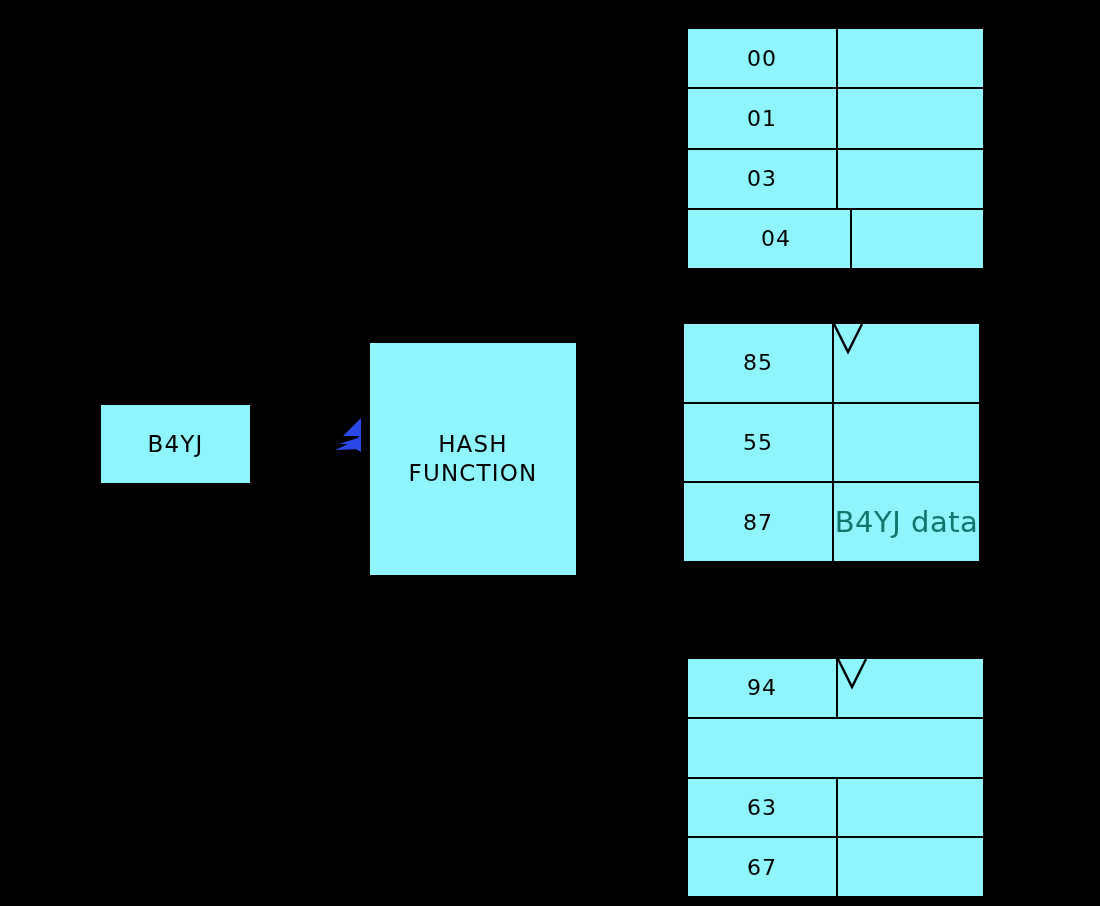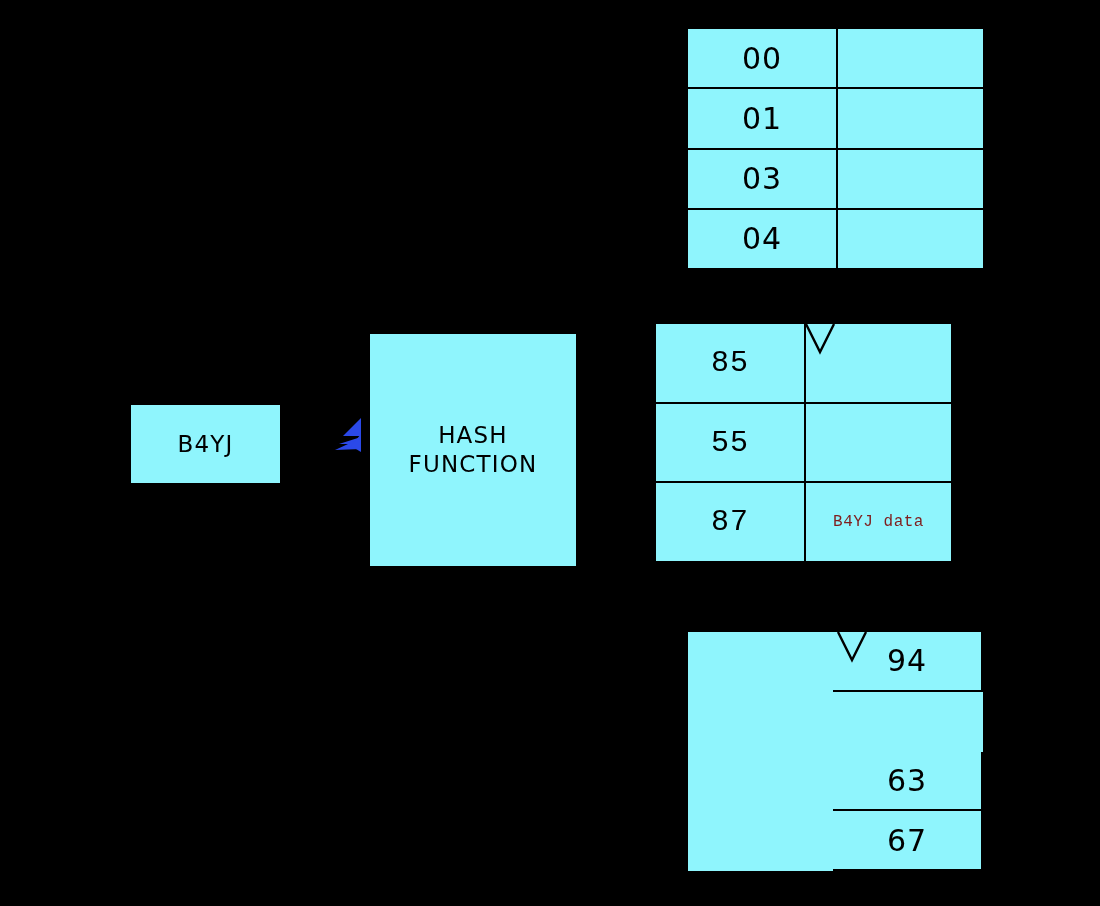--- a/index.html
+++ b/index.html
@@ -45,33 +45,33 @@
     z-index:3;
     display:flex;flex-direction:column;
   }
   .memrow{
     flex:1 1 0;
     display:flex;
     box-sizing:border-box;
     border-bottom:2px solid #000000;
     min-height:0;
   }
-  .memrow:last-child{border-bottom:none;}
+  .memrow:last-child{border-bottom:none;padding-left:14px;}
   .cell-addr{
     width:150px;
     box-sizing:border-box;
     border-right:2px solid #000000;
     display:flex;align-items:center;justify-content:center;
-    font-size:30px;color:#000;letter-spacing:1px;
+    font-size:22px;color:#000;letter-spacing:1px;
   }
   .cell-val{
     flex:1 1 auto;
     box-sizing:border-box;
     display:flex;align-items:center;justify-content:center;
-    font-size:16px;color:#7f1d1d;letter-spacing:0.5px;
+    font-size:29px;color:#0f766e;letter-spacing:0.5px;
   }
 
   
   .vpointer{
     position:absolute;
     left:150px;top:0;width:0;height:0;
     z-index:4;pointer-events:none;
   }
 
   
@@ -113,32 +113,32 @@
       <text x="455" y="556" font-family="DejaVu Sans, sans-serif" font-size="86" font-weight="bold" fill="#C9FAFF"></text>
       <text x="452" y="556" font-family="DejaVu Sans, sans-serif" font-size="86" font-weight="bold" fill="#C9FAFF"></text>
       <text x="452" y="560" font-family="DejaVu Sans, sans-serif" font-size="86" font-weight="bold" fill="#C9FAFF"></text>
       <text x="452" y="540" font-family="DejaVu Sans, sans-serif" font-size="86" font-weight="bold" fill="#C9FAFF"></text>
       <text x="455" y="540" font-family="DejaVu Sans, sans-serif" font-size="86" font-weight="bold" fill="#C9FAFF"></text>
       <text x="452" y="544" font-family="DejaVu Sans, sans-serif" font-size="86" font-weight="bold" fill="#C9FAFF"></text>
       <text x="420" y="548" font-family="DejaVu Sans, sans-serif" font-size="86" font-weight="bold" fill="#C9FAFF">Exams</text>
     </g>
   </svg>
 
-  <div class="cyanbox" id="input-key" style="left:129px;top:403px;width:153px;height:82px;">
+  <div class="cyanbox" id="input-key" style="left:99px;top:403px;width:153px;height:82px;">
     <span class="lbl">B4YJ</span>
   </div>
 
   <svg id="blue-arrow" style="left:333px;top:416px;width:30px;height:40px;" viewBox="0 0 30 40" xmlns="http://www.w3.org/2000/svg">
     <polygon points="28,2 10,20 28,20" fill="#2B49E8"></polygon>
     <polygon points="28,21 6,28 28,28" fill="#2B49E8"></polygon>
     <polygon points="28,22 2,34 28,33" fill="#2B49E8"></polygon>
     <polygon points="28,18 28,36 18,30" fill="#2B49E8"></polygon>
   </svg>
 
-  <div class="cyanbox" id="hash-function" style="left:368px;top:332px;width:210px;height:236px;">
+  <div class="cyanbox" id="hash-function" style="left:368px;top:341px;width:210px;height:236px;">
     <span class="lbl">HASH
 FUNCTION</span>
   </div>
 
   <div class="memtable" id="memtable-0" style="left:686px;top:27px;width:299px;height:243px;">
     <div class="memrow">
       <div class="cell-addr">00</div>
       <div class="cell-val"></div>
     </div>
     <div class="memrow">
@@ -148,39 +148,39 @@
     <div class="memrow">
       <div class="cell-addr">03</div>
       <div class="cell-val"></div>
     </div>
     <div class="memrow">
       <div class="cell-addr">04</div>
       <div class="cell-val"></div>
     </div>
   </div>
 
-  <div class="memtable" id="memtable-1" style="left:654px;top:322px;width:299px;height:243px;font-family:Liberation Mono, monospace;">
+  <div class="memtable" id="memtable-1" style="left:682px;top:322px;width:299px;height:243px;">
     <div class="memrow">
       <div class="cell-addr">85</div>
       <div class="cell-val"></div>
     </div>
     <div class="memrow">
       <div class="cell-addr">55</div>
       <div class="cell-val"></div>
     </div>
     <div class="memrow">
       <div class="cell-addr">87</div>
       <div class="cell-val">B4YJ data</div>
     </div>
     <svg class="vpointer" style="left:146px;top:-2px;width:36px;height:34px;" viewBox="0 0 36 34" xmlns="http://www.w3.org/2000/svg">
       <path d="M4,2 L18,30 L32,2" fill="none" stroke="#000000" stroke-width="2.4"></path>
     </svg>
   </div>
 
-  <div class="memtable" id="memtable-2" style="left:686px;top:630px;width:299px;height:243px;align-items:flex-end;">
+  <div class="memtable" id="memtable-2" style="left:686px;top:657px;width:299px;height:243px;">
     <div class="memrow">
       <div class="cell-addr">94</div>
       <div class="cell-val"></div>
     </div>
     <div class="memrow">
       <div class="cell-val"></div>
     </div>
     <div class="memrow">
       <div class="cell-addr">63</div>
       <div class="cell-val"></div>

